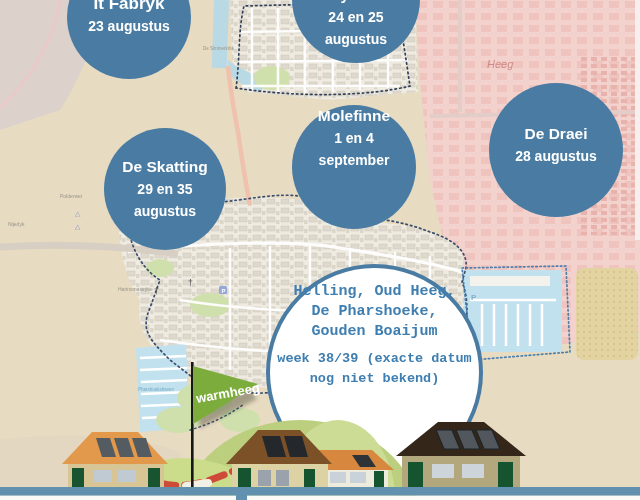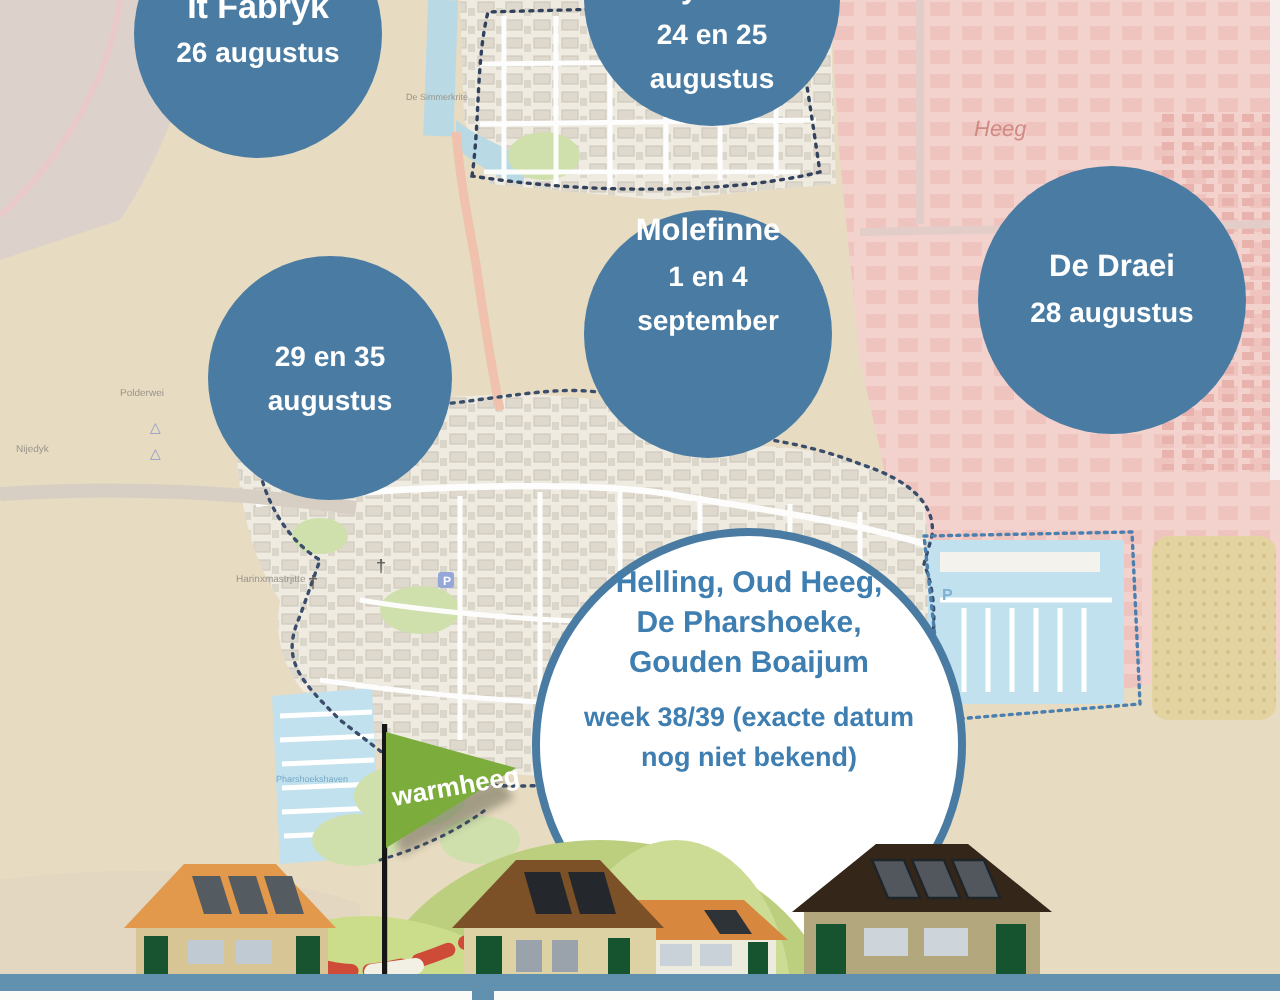--- a/index.html
+++ b/index.html
@@ -19,21 +19,21 @@
   .bubble-fabryk .nm{font-size:17px;}
   .bubble-sylroede{left:292px;top:-65px;width:128px;height:128px;justify-content:flex-end;padding-bottom:13px;box-sizing:border-box;}
   .bubble-skatting{left:104px;top:128px;width:122px;height:122px;justify-content:center;}
   .bubble-molefinne{left:292px;top:105px;width:124px;height:124px;justify-content:flex-start;padding-bottom:4px;box-sizing:border-box;}
   .bubble-draei{left:489px;top:83px;width:134px;height:134px;justify-content:center;padding-bottom:10px;box-sizing:border-box;}
   .big-circle{
     position:absolute;left:266px;top:264px;width:217px;height:217px;border-radius:50%;
     background:#ffffff;border:4px solid #4A7CA3;box-sizing:border-box;
   }
   .big-circle .txt{
-    position:absolute;top:14px;left:0;right:0;text-align:center;color:#3E7EB0;font-weight:bold;
+    position:absolute;top:14px;left:0;right:0;text-align:center;color:#3E7EB0;font-weight:bold;font-family:Liberation Mono, monospace;
   }
   .big-circle .names div{font-size:15px;line-height:20px;}
   .big-circle .week{margin-top:7px;}
   .big-circle .week div{font-size:13.5px;line-height:20px;}
 </style>
 </head>
 <body>
 
 <div class="stage">
 
@@ -160,30 +160,31 @@
     <text x="75" y="229" font-size="7" fill="#8b97c8">△</text>
     <g>
       <rect x="219" y="286" width="8" height="8" rx="1.5" fill="#95a7d8"></rect>
       <text x="221.5" y="292.5" font-size="6" font-weight="bold" fill="#ffffff">P</text>
     </g>
     <text x="471" y="300" font-size="8" font-weight="bold" fill="#7fb2d2">P</text>
   </svg>
 
   <div class="bubble bubble-fabryk">
     <div class="nm">It Fabryk</div>
-    <div class="dt">26 augustus</div>
+    <div class="dt">23 augustus</div>
   </div>
 
   <div class="bubble bubble-sylroede">
     <div class="nm">It Sylroede</div>
     <div class="dt">24 en 25</div>
     <div class="dt">augustus</div>
   </div>
 
   <div class="bubble bubble-skatting">
+    <div class="nm">De Skatting</div>
     <div class="dt">29 en 35</div>
     <div class="dt">augustus</div>
   </div>
 
   <div class="bubble bubble-molefinne">
     <div class="nm">Molefinne</div>
     <div class="dt">1 en 4</div>
     <div class="dt">september</div>
   </div>
 

